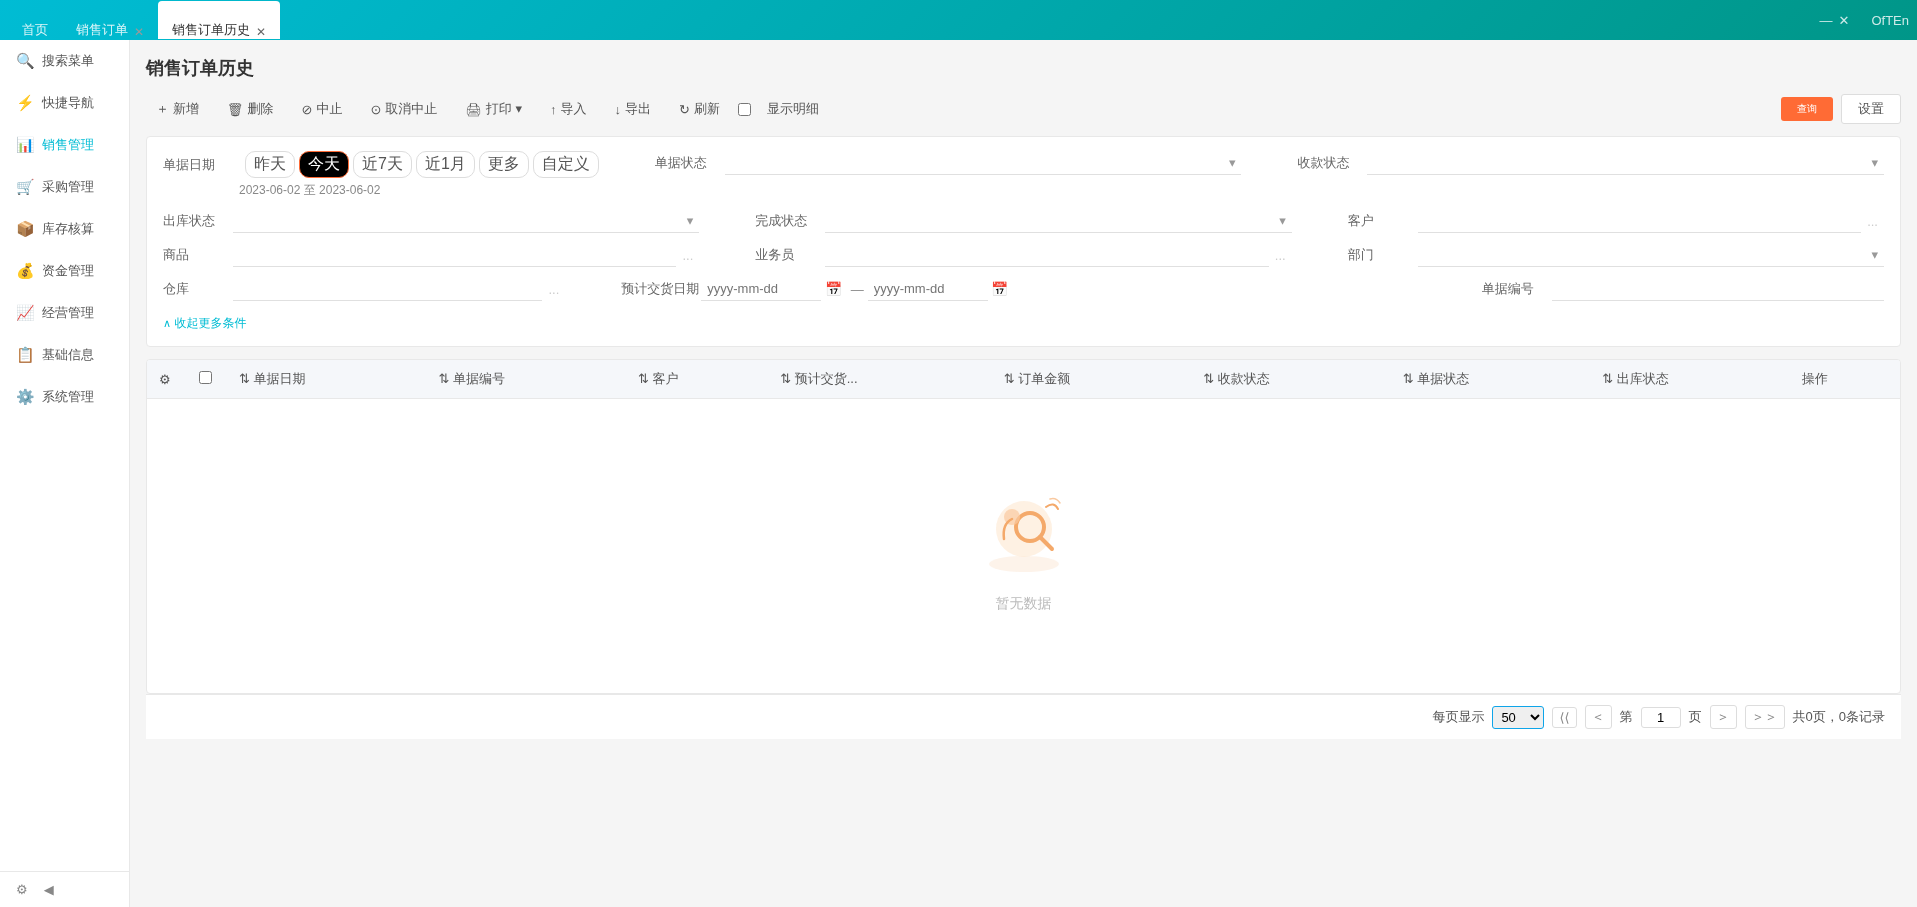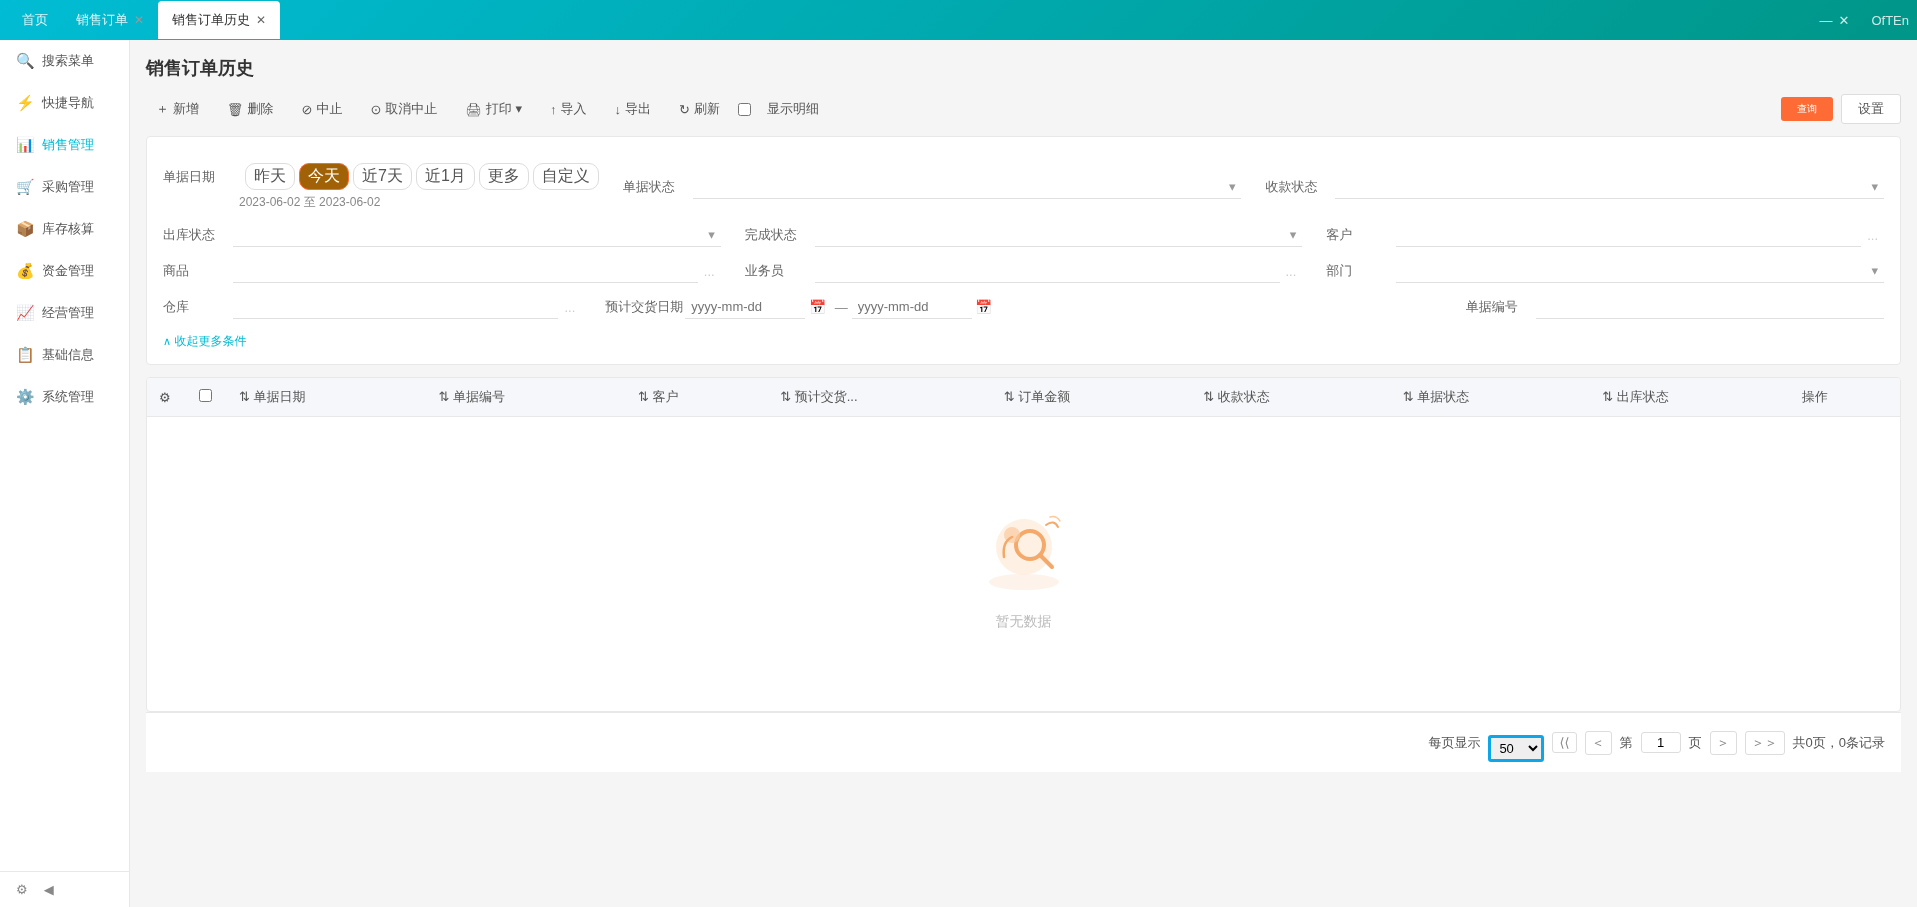--- a/index.html
+++ b/index.html
@@ -11,21 +11,21 @@
       background: linear-gradient(135deg, #00bcd4, #009688);
       display: flex;
       align-items: center;
       padding: 0 8px;
       flex-shrink: 0;
     }
     .tab-item {
       height: 38px;
       padding: 0 14px;
       display: flex;
-      align-items: center;
+      align-items: flex-end;
       cursor: pointer;
       color: rgba(255,255,255,0.85);
       font-size: 13px;
       position: relative;
       white-space: nowrap;
     }
     .tab-item.active {
       background: #fff;
       color: #333;
       border-radius: 4px 4px 0 0;
@@ -153,24 +153,23 @@
     
     .filter-panel {
       background: #fff;
       border-radius: 4px;
       padding: 14px 16px;
       margin-bottom: 12px;
       border: 1px solid #e8e8e8;
     }
     .filter-row {
       display: flex;
-      align-items: center;
-      gap: 0;
+      align-items: flex-start;
+      gap: 16px;
       margin-bottom: 10px;
-      margin-top: 12px;
     }
     .filter-row:last-child { margin-bottom: 0; }
     .filter-field {
       display: flex;
       align-items: center;
       flex: 1;
       min-width: 0;
     }
     .filter-label {
       color: #666;
@@ -217,21 +216,21 @@
     .date-btn {
       padding: 2px 8px;
       border-radius: 10px;
       border: 1px solid #ddd;
       background: transparent;
       font-size: 16px;
       cursor: pointer;
       color: #555;
     }
     .date-btn.active {
-      background: #a16207;
+      background: #000000;
       color: #fff;
       border-color: #ff6b35;
     }
     .date-range-text {
       font-size: 12px;
       color: #888;
       margin-left: 6px;
     }
     .collapse-row {
       color: #00bcd4;
@@ -297,25 +296,24 @@
       border-top: 1px solid #e8e8e8;
       padding: 10px 16px;
       display: flex;
       align-items: center;
       justify-content: flex-end;
       gap: 8px;
       font-size: 13px;
       color: #555;
     }
     .pagination-bar select {
-      border: 3px solid #0ea5e9;
+      border: 1px solid #0ea5e9;
       border-radius: 3px;
       padding: 2px 4px;
       font-size: 13px;
-      margin-top: 12px;
     }
     .page-input {
       width: 40px;
       border: 1px solid #ddd;
       border-radius: 3px;
       padding: 2px 6px;
       font-size: 13px;
       text-align: center;
     }
     .page-nav-btn {

